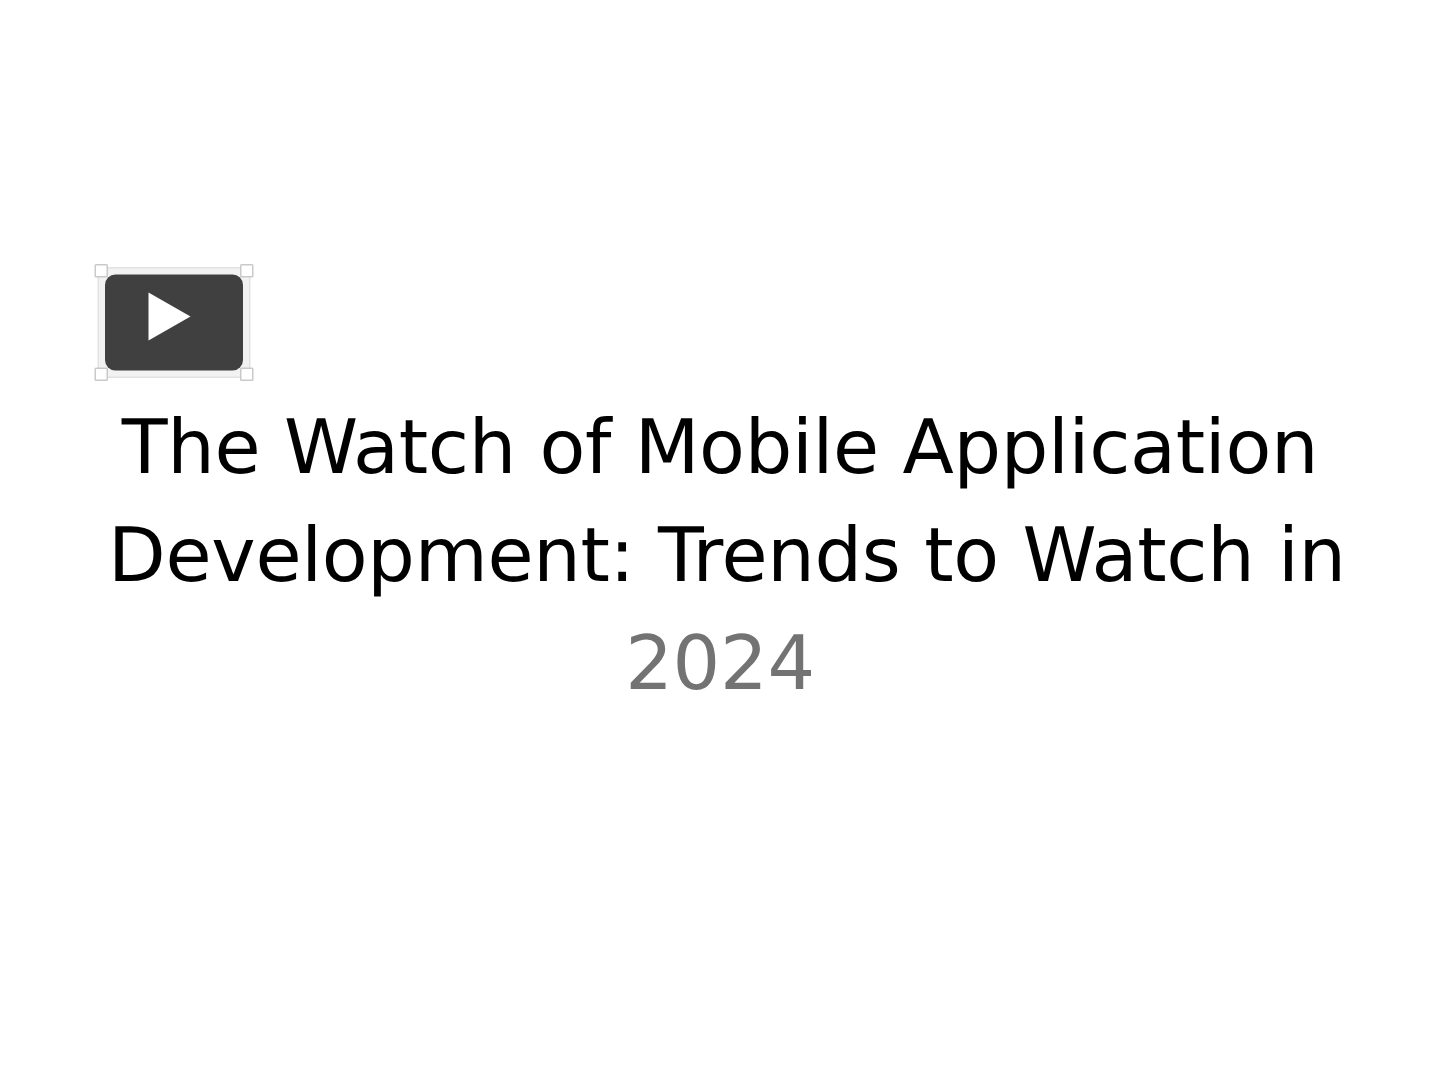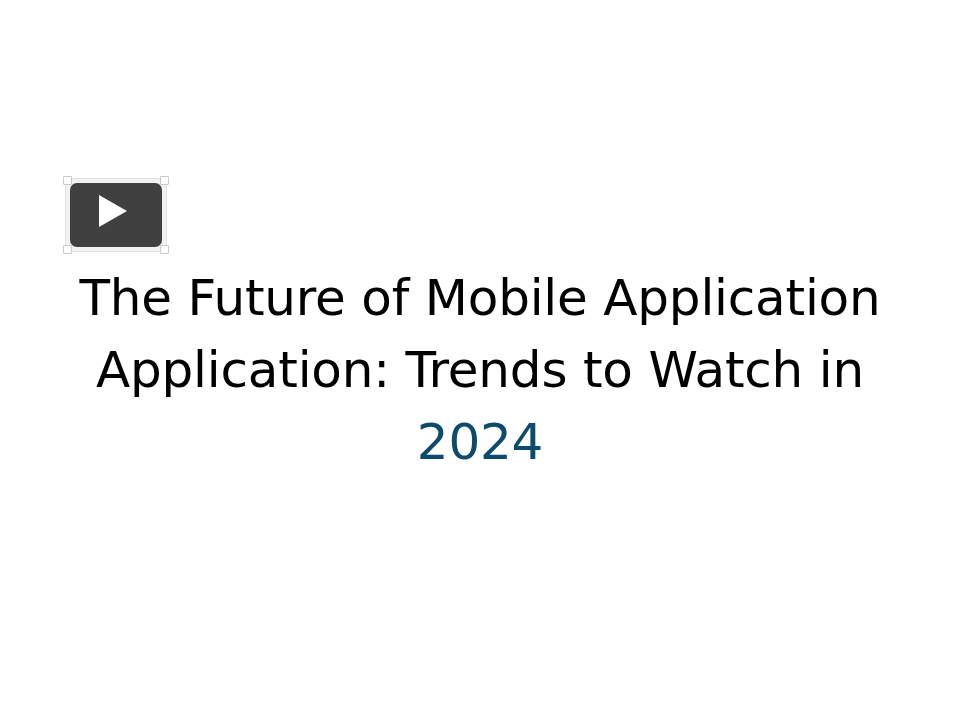--- a/index.html
+++ b/index.html
@@ -110,23 +110,23 @@
     <div id="media-plate" style="background: rgb(64, 64, 64);"></div>
     <div id="play-triangle" style="border-left-color: rgb(255, 255, 255);"></div>
     <div class="handle tl"></div>
     <div class="handle tr"></div>
     <div class="handle bl"></div>
     <div class="handle br"></div>
   </div>
 
   <div id="title-block">
     <div class="title-line" style="color: rgb(0, 0, 0);">
-      <span class="w-regular">The Future of </span><span class="w-bold">Mobile Application</span>
+      <span class="w-regular">The Watch of </span><span class="w-bold">Mobile Application</span>
     </div>
     <div class="title-line" style="color: rgb(0, 0, 0);">
-      <span class="w-bold">Application:</span><span class="w-regular"> Trends to Watch in</span>
+      <span class="w-bold">Development:</span><span class="w-regular"> Trends to Watch in</span>
     </div>
-    <div class="title-line" style="color: #0c4a6e;">
+    <div class="title-line" style="color: #737373;">
       <span class="w-regular">2024</span>
     </div>
   </div>
 
 </div>
 
 </body></html>

